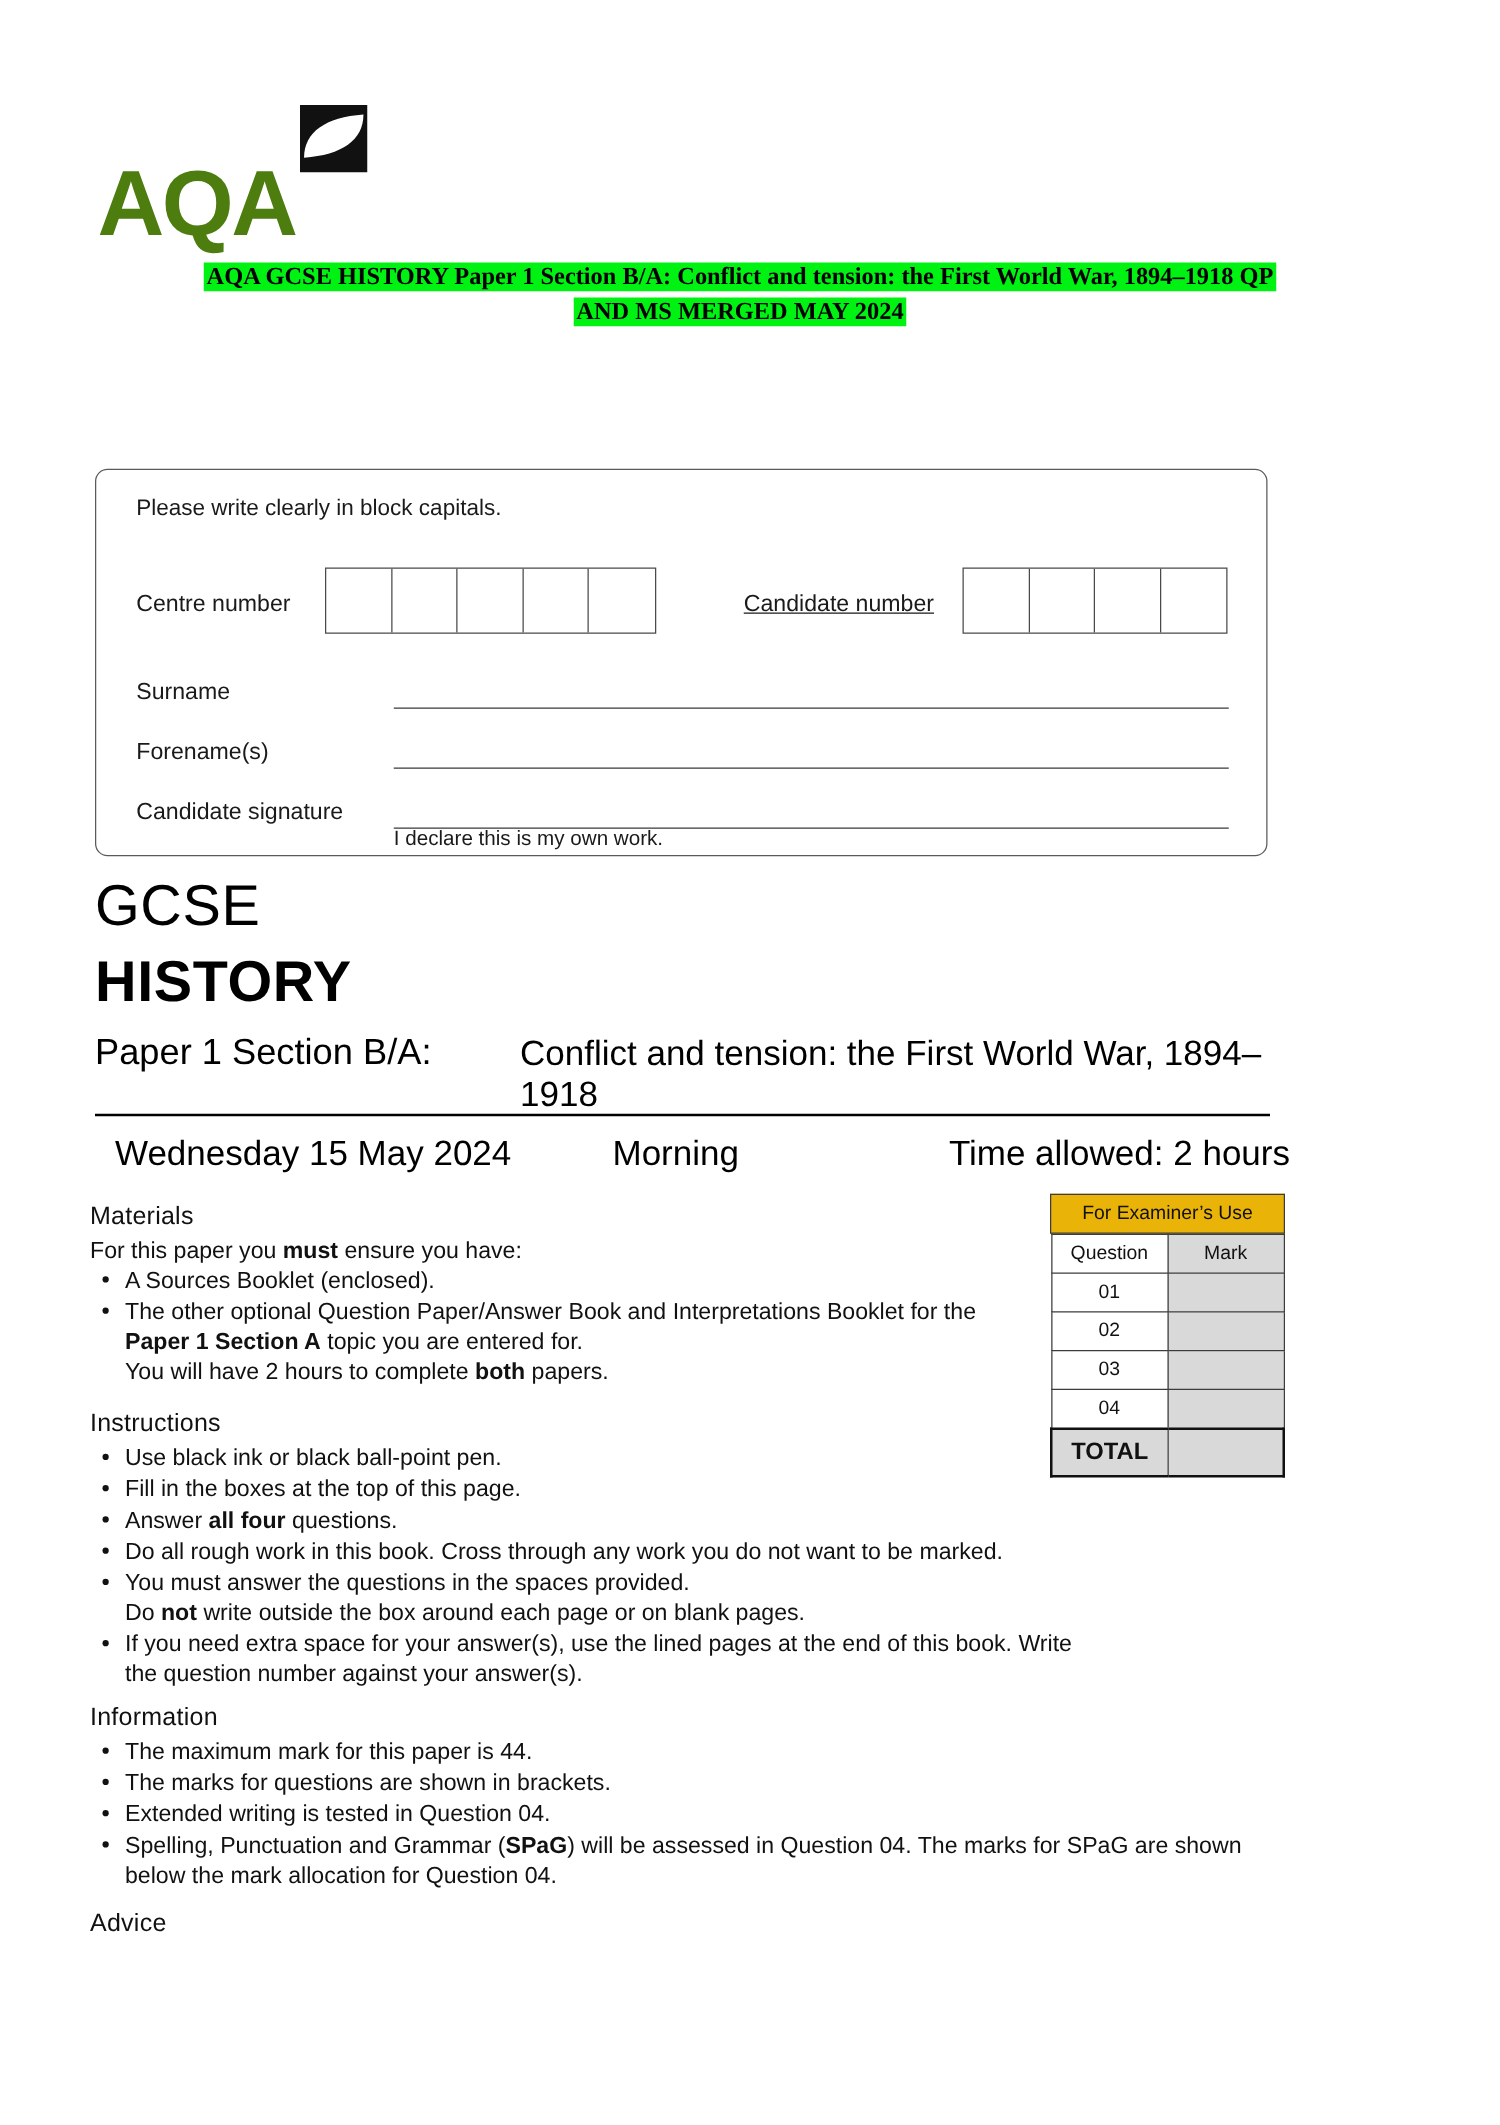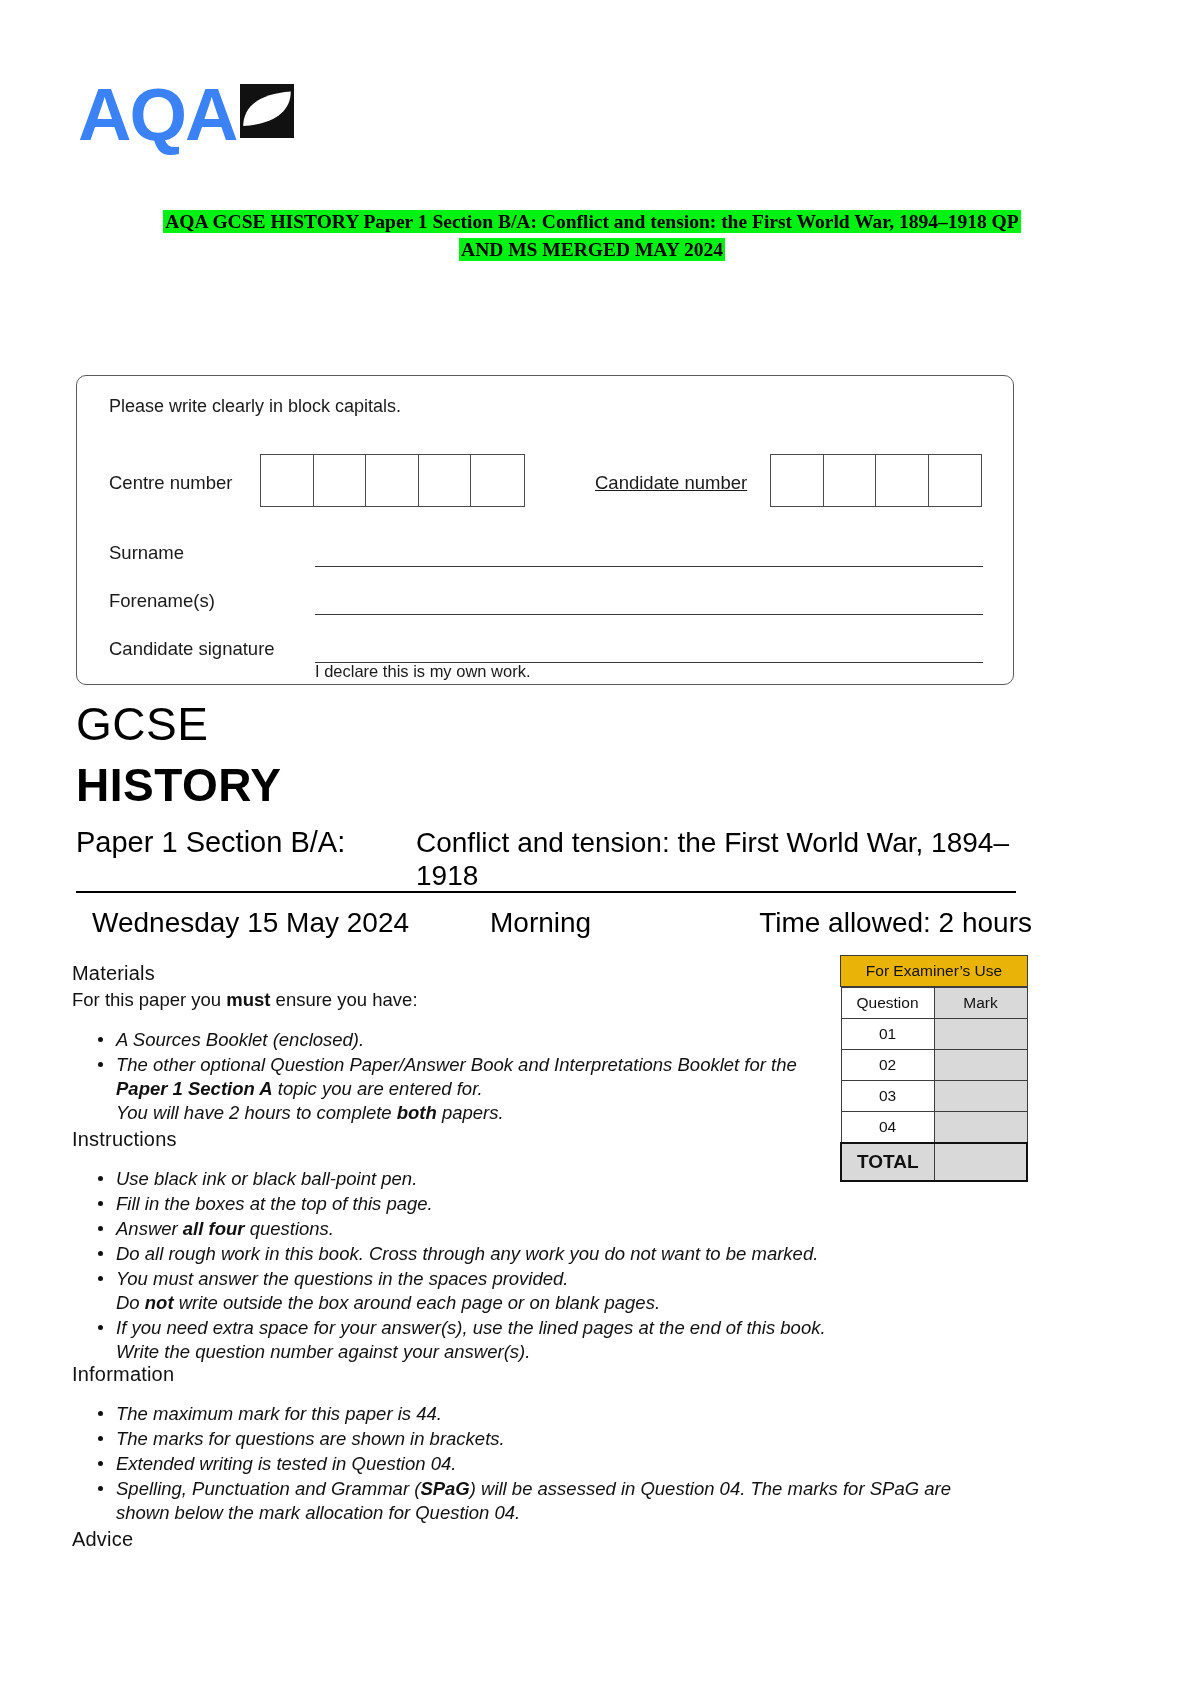--- a/index.html
+++ b/index.html
@@ -31,21 +31,22 @@
     top: 78px;
     display: flex;
     align-items: flex-start;
   }
   .logo-word {
     font-family: "Liberation Sans", sans-serif;
     font-weight: 700;
     font-size: 74px;
     line-height: 74px;
     letter-spacing: -2px;
-    color: #3b82f6;
+    color: #4d7c0f;
+    margin-top: 48px;
   }
   .logo-mark {
     width: 54px;
     height: 54px;
     margin-left: 4px;
     margin-top: 6px;
   }
 
   
   .doc-title {
@@ -263,24 +264,23 @@
     font-weight: 400;
     margin: 0 0 3px 0;
     letter-spacing: 0.2px;
   }
   .sec-p {
     font-size: 18.5px;
     line-height: 24px;
     margin: 0;
   }
   ul.sec-list {
-    margin: 16px;
+    margin: 0;
     padding: 0 0 0 26px;
     list-style: none;
-    font-style: italic;
   }
   ul.sec-list li {
     position: relative;
     font-size: 18.5px;
     line-height: 24px;
     margin-bottom: 1px;
     padding-left: 2px;
   }
   ul.sec-list li::before {
     content: "";

